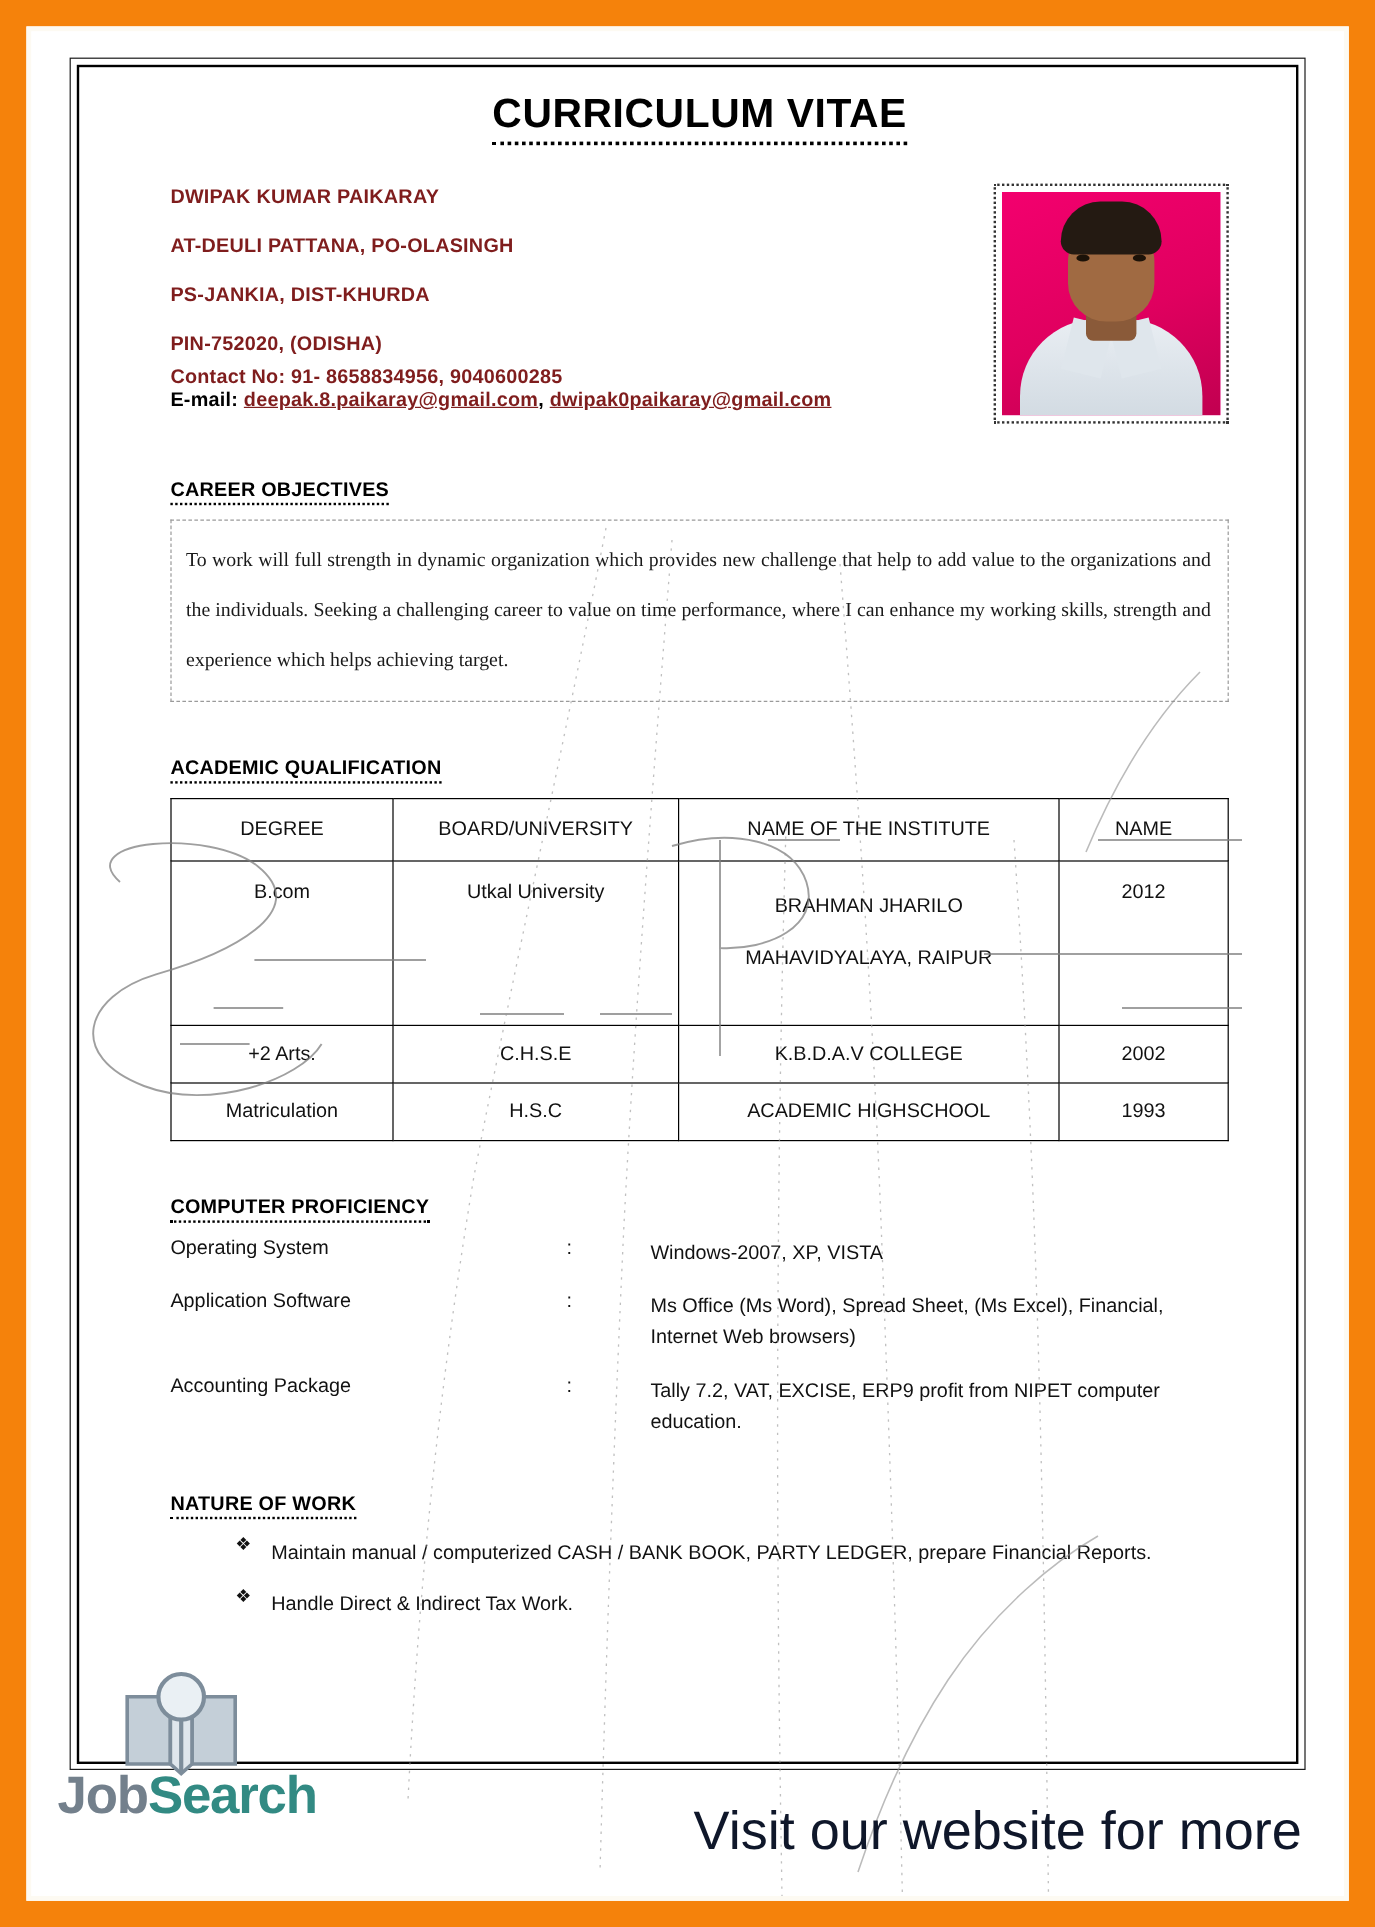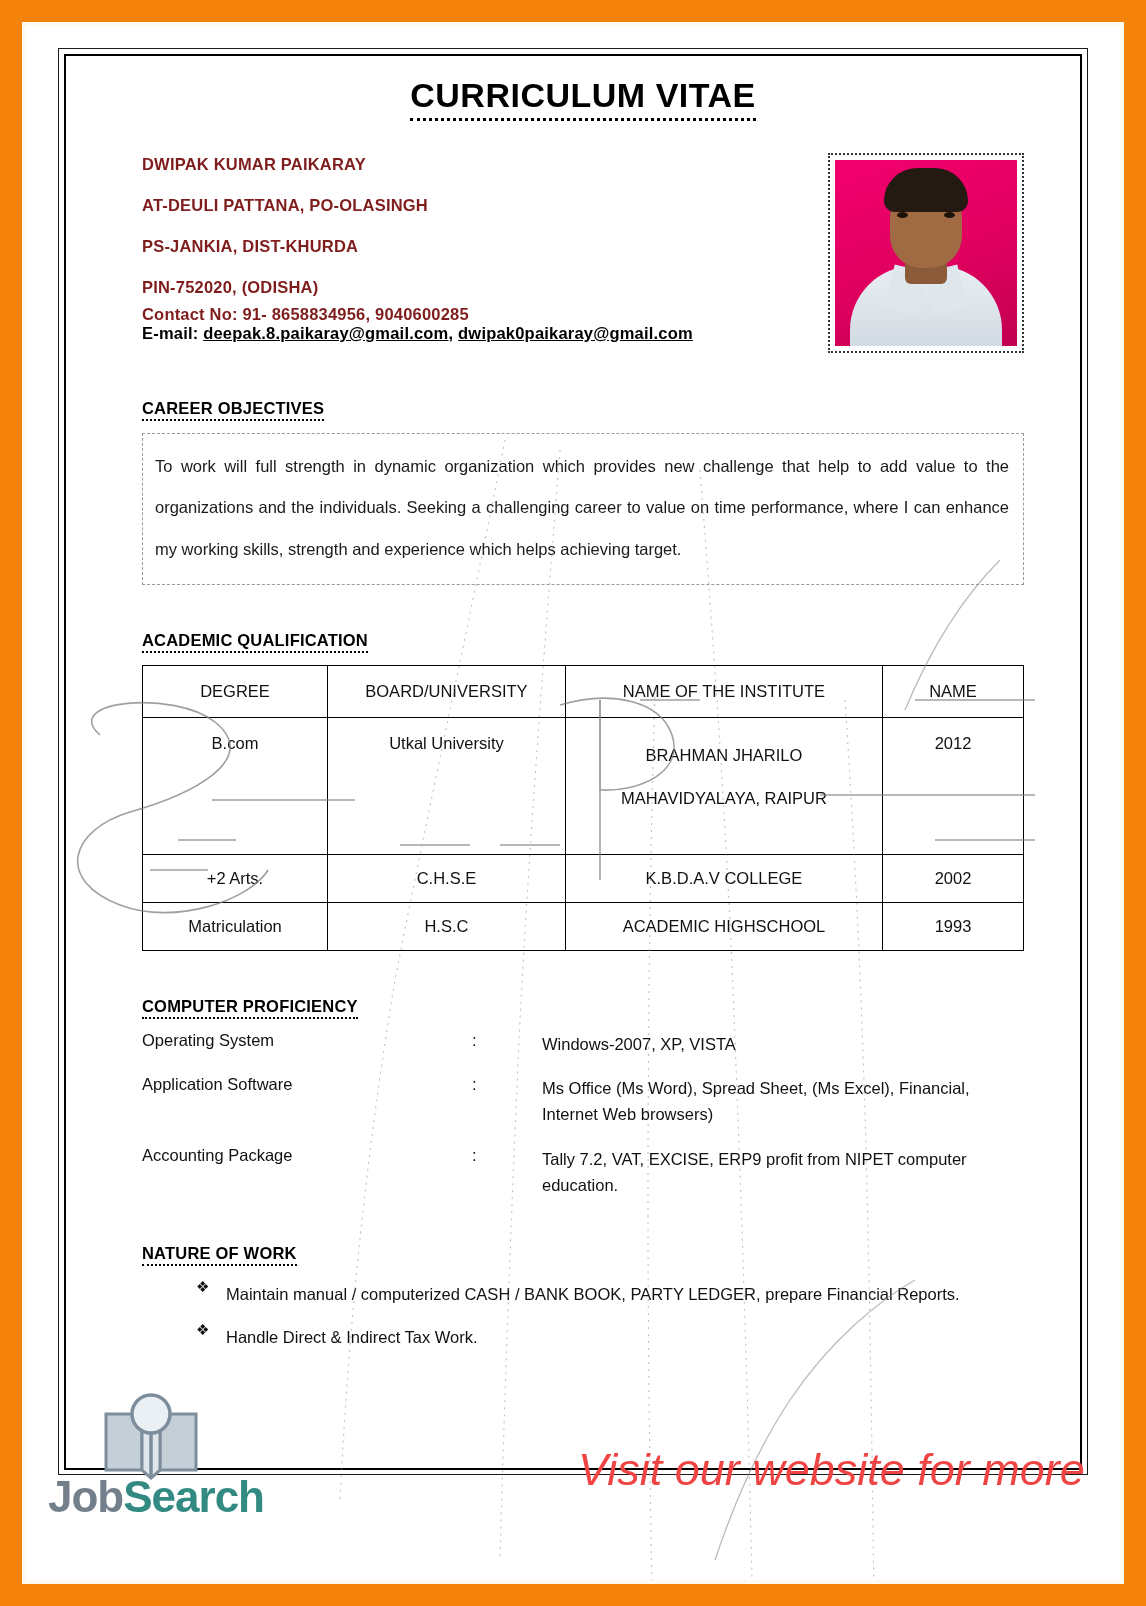--- a/index.html
+++ b/index.html
@@ -110,21 +110,21 @@
   .personal-line.tight2 {
     margin-bottom: 0px;
   }
   .email-line {
     font-size: 16.5px;
     font-weight: bold;
     color: #000;
     letter-spacing: 0.2px;
   }
   .email-link {
-    color: #000000;
+    color: #7f1d1d;
     text-decoration: underline;
     font-weight: bold;
   }
 
   
   .photo-box {
     width: 196px;
     height: 200px;
     box-sizing: border-box;
     border: 2px dotted #333;
@@ -222,20 +222,21 @@
   }
 
   
   .obj-box {
     border: 1.5px dashed #9a9a9a;
     padding: 12px 14px 14px 12px;
     font-size: 16.5px;
     line-height: 2.5;
     color: #1a1a1a;
     text-align: justify;
+    font-family: Liberation Serif, serif;
   }
 
   
   .qual-table {
     border-collapse: collapse;
     width: 100%;
     margin-top: 6px;
     font-size: 16.5px;
     color: #111;
   }
@@ -318,27 +319,26 @@
     pointer-events: none;
     font-family: "Liberation Sans", sans-serif;
   }
   .js-job { color: #5b6a78; opacity: 0.85; }
   .js-search { color: #0f766e; opacity: 0.85; }
 
   
   .footer-promo {
     position: absolute;
     left: 578px;
-    top: 1444px;
+    top: 1500px;
     font-size: 45px;
-    color: #ef4444;
+    color: #0f172a;
     white-space: nowrap;
     z-index: 7;
     font-family: "Liberation Sans", sans-serif;
-    font-style: italic;
   }
 </style>
 </head>
 <body>
 
 <div class="page">
 
   <div class="doc-border-outer"></div>
   <div class="doc-border-inner"></div>
 

